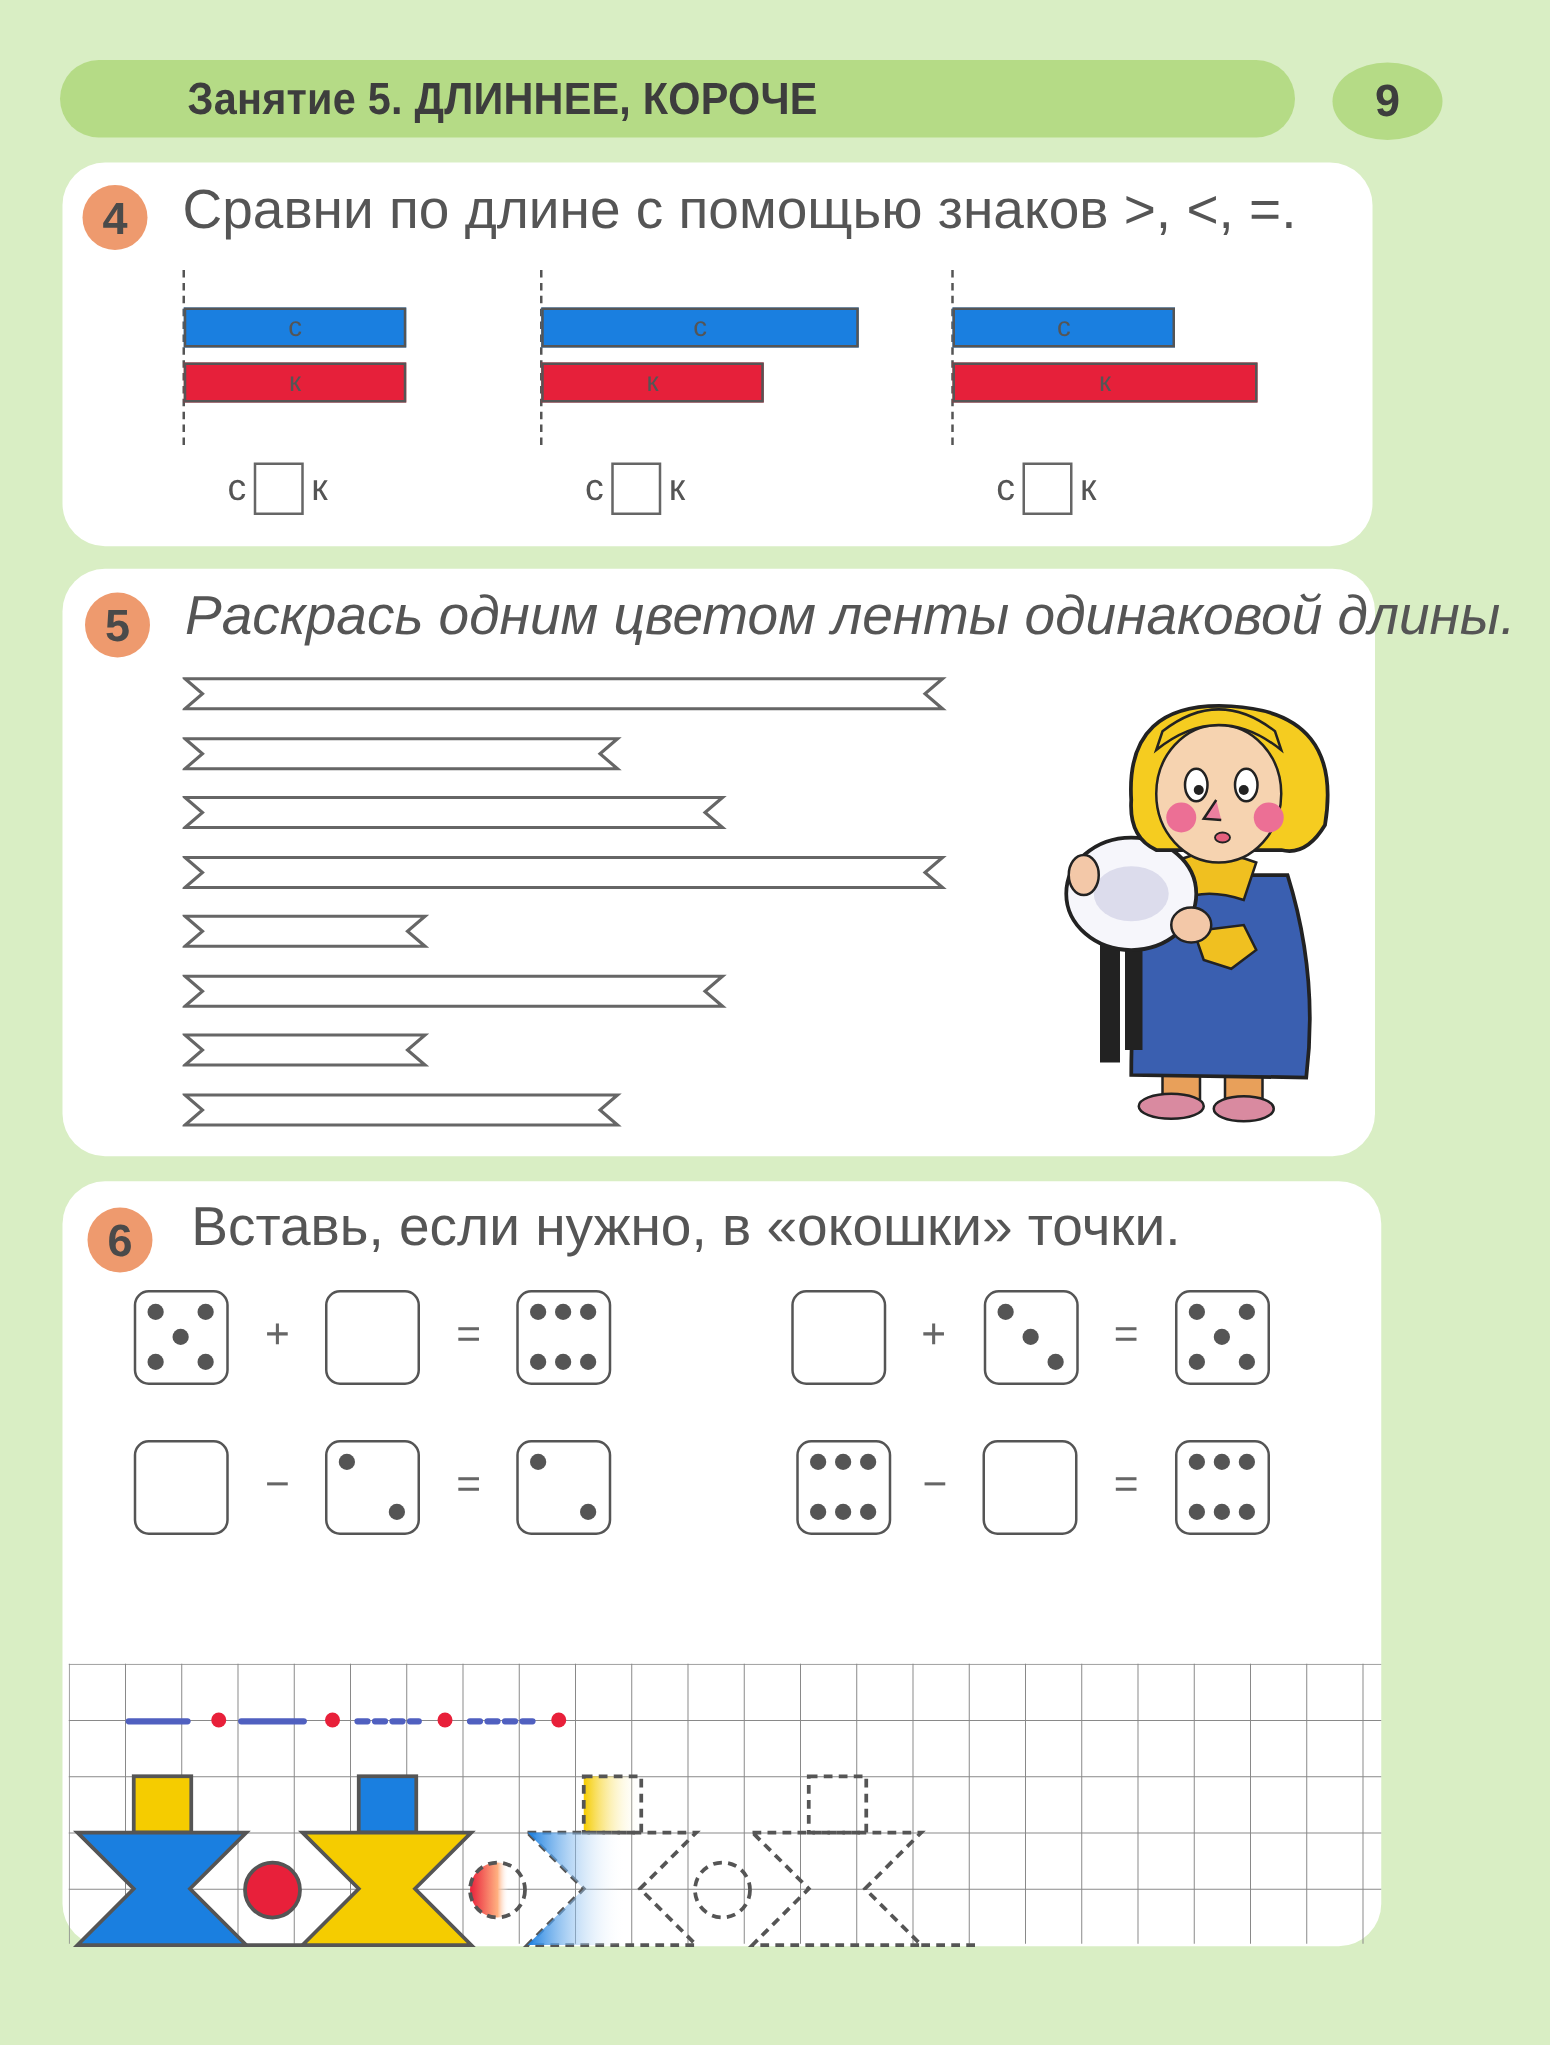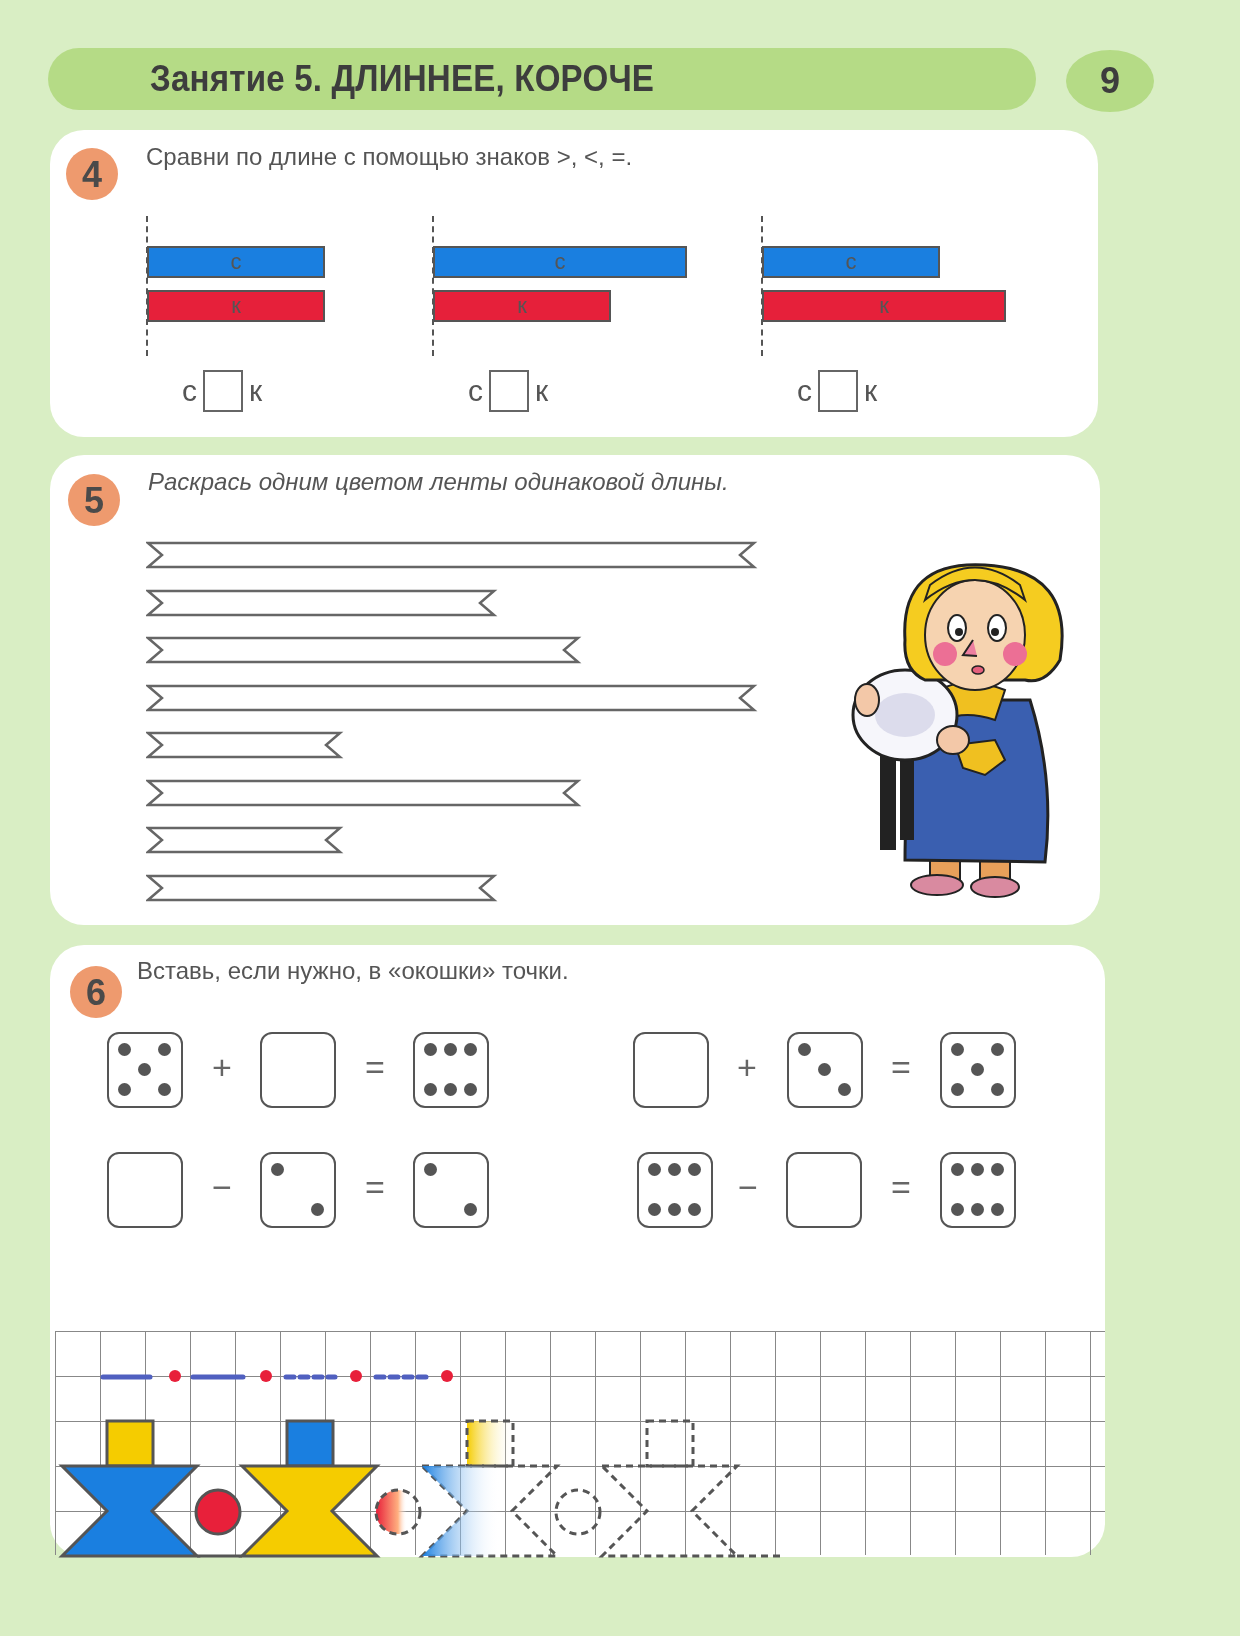--- a/index.html
+++ b/index.html
@@ -3,21 +3,21 @@
 <meta charset="utf-8">
 <style>
   html,body{margin:0;padding:0;}
   body{width:1240px;height:1636px;position:relative;overflow:hidden;background:#d9eec4;font-family:"Liberation Sans",sans-serif;color:#444;}
   .abs{position:absolute;}
   .header-pill{left:48px;top:48px;width:988px;height:62px;border-radius:31px;background:#b5db86;}
   .header-title{left:150px;top:58px;font-size:36px;font-weight:bold;color:#3d3d3d;letter-spacing:0.2px;transform:scaleX(0.92);transform-origin:left;}
   .page-badge{left:1066px;top:50px;width:88px;height:62px;border-radius:44px/31px;background:#b5db86;text-align:center;line-height:62px;font-size:36px;font-weight:bold;color:#3d3d3d;}
   .card{background:#fff;border-radius:34px;}
   .num-badge{width:52px;height:52px;border-radius:50%;background:#ee9a6e;text-align:center;line-height:54px;font-size:36px;font-weight:bold;color:#4a4a4a;}
-  .task-text{font-size:24px;color:#555;white-space:nowrap;}
+  .task-text{font-size:44px;color:#555;white-space:nowrap;}
   .bar{position:absolute;height:32px;border:2px solid #555;box-sizing:border-box;text-align:center;font-size:22px;line-height:28px;color:#555;}
   .bar.blue{background:#1a7fe0;}
   .bar.red{background:#e6203a;}
   .dashline{position:absolute;width:0;border-left:2px dashed #555;}
   .cmp{position:absolute;font-size:30px;color:#555;display:flex;align-items:center;gap:6px;}
   .cmp .box{width:40px;height:42px;border:2px solid #666;box-sizing:border-box;background:#fff;}
   .ribbon{position:absolute;height:28px;}
   .die{position:absolute;width:76px;height:76px;border:2.5px solid #555;border-radius:12px;box-sizing:border-box;background:#fff;}
   .pip{position:absolute;width:13px;height:13px;border-radius:50%;background:#555;}
   .op{position:absolute;font-size:34px;color:#666;width:40px;text-align:center;}
@@ -128,21 +128,21 @@
   <circle cx="114" cy="82" r="4" fill="#222"></circle>
   <circle cx="150" cy="82" r="4" fill="#222"></circle>
   <circle cx="100" cy="104" r="12" fill="#ec6f95"></circle>
   <circle cx="170" cy="104" r="12" fill="#ec6f95"></circle>
   <path d="M128 90 L118 105 L132 106" fill="#ec7fa0" stroke="#222" stroke-width="2"></path>
   <ellipse cx="133" cy="120" rx="6" ry="4" fill="#e5607d" stroke="#222" stroke-width="1.5"></ellipse>
 </svg>
 
 <div class="abs card" style="left:50px;top:945px;width:1055px;height:612px;"></div>
 <div class="abs num-badge" style="left:70px;top:966px;">6</div>
-<div class="abs task-text" style="left:137px;top:957px;">Вставь, если нужно, в «окошки» точки.</div>
+<div class="abs task-text" style="left:153px;top:957px;">Вставь, если нужно, в «окошки» точки.</div>
 <div id="equations">
     <div>
       <div class="die" style="left:107px;top:1032px;">
         <span class="pip" style="left:9.12px;top:9.12px;"></span>
         <span class="pip" style="left:48.88px;top:9.12px;"></span>
         <span class="pip" style="left:29px;top:29px;"></span>
         <span class="pip" style="left:9.12px;top:48.88px;"></span>
         <span class="pip" style="left:48.88px;top:48.88px;"></span>
       </div>
       <span class="op" style="left:202px;top:1048px;">+</span>

